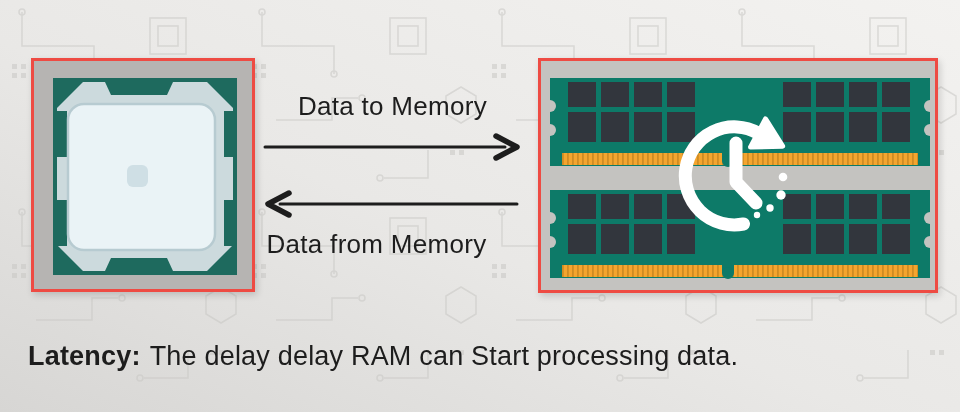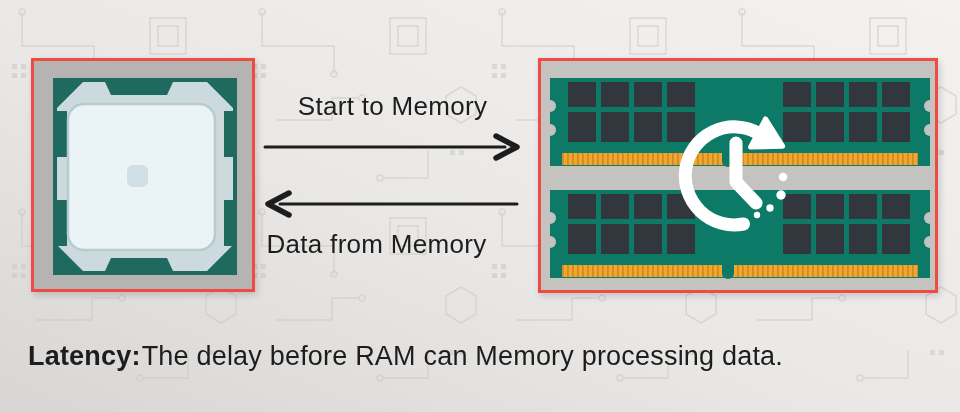--- a/index.html
+++ b/index.html
@@ -36,21 +36,21 @@
     font-size:26px;letter-spacing:.3px;text-align:center;white-space:nowrap;
   }
   .label-to{left:255px;top:91px;width:275px;}
   .label-from{left:224px;top:229px;width:305px;}
   .flow-arrows{position:absolute;left:255px;top:125px;}
 
   .caption{
     position:absolute;left:28px;top:341px;
     font-size:27px;color:var(--text-dark,#1d1d1d);letter-spacing:.2px;white-space:nowrap;
   }
-  .caption .term{font-weight:bold;margin-right:1px;}
+  .caption .term{font-weight:bold;margin-right:9px;}
 </style>
 </head>
 <body>
 
 <div class="stage">
 
   <svg class="bg-svg" width="960" height="412" viewBox="0 0 960 412">
     <defs>
       <g id="circuit-tile">
         <path class="trace" d="M22 12 v34 h46 m0 0 h26 v28"></path>
@@ -91,21 +91,21 @@
         <rect class="f-teal" x="19" y="50" width="14" height="46"></rect>
         <rect class="f-teal" x="19" y="139" width="14" height="46"></rect>
         <rect class="f-teal" x="190" y="50" width="13" height="46"></rect>
         <rect class="f-teal" x="190" y="139" width="13" height="46"></rect>
       </g>
       <rect class="f-die" x="34" y="43" width="147" height="146" rx="16"></rect>
       <rect class="f-dot" x="93" y="104" width="21" height="22" rx="6"></rect>
     </svg>
   </div>
 
-  <div class="flow-label label-to">Start to Memory</div>
+  <div class="flow-label label-to">Data to Memory</div>
 
   <svg class="flow-arrows" width="275" height="95" viewBox="0 0 275 95">
     <g>
       <line class="s-black" stroke-width="3" x1="10" y1="22" x2="250" y2="22"></line>
       <polyline class="s-black" stroke-width="5.5" points="241,11 262,22 241,33"></polyline>
     </g>
     <g>
       <line class="s-black" stroke-width="3" x1="25" y1="79" x2="262" y2="79"></line>
       <polyline class="s-black" stroke-width="5.5" points="34,68 13,79 34,90"></polyline>
     </g>
@@ -157,16 +157,16 @@
         <polyline class="s-white" stroke-width="13" points="195,82 195,121 215,142"></polyline>
         <circle class="f-white" cx="242" cy="116" r="4.3"></circle>
         <circle class="f-white" cx="240" cy="134" r="4.7"></circle>
         <circle class="f-white" cx="229" cy="147" r="3.7"></circle>
         <circle class="f-white" cx="216" cy="154" r="3.2"></circle>
       </g>
     </svg>
   </div>
 
   <div class="caption">
-    <span class="term">Latency:</span><span>The delay before RAM can Memory processing data.</span>
+    <span class="term">Latency:</span><span>The delay delay RAM can Start processing data.</span>
   </div>
 
 </div>
 
 </body></html>

